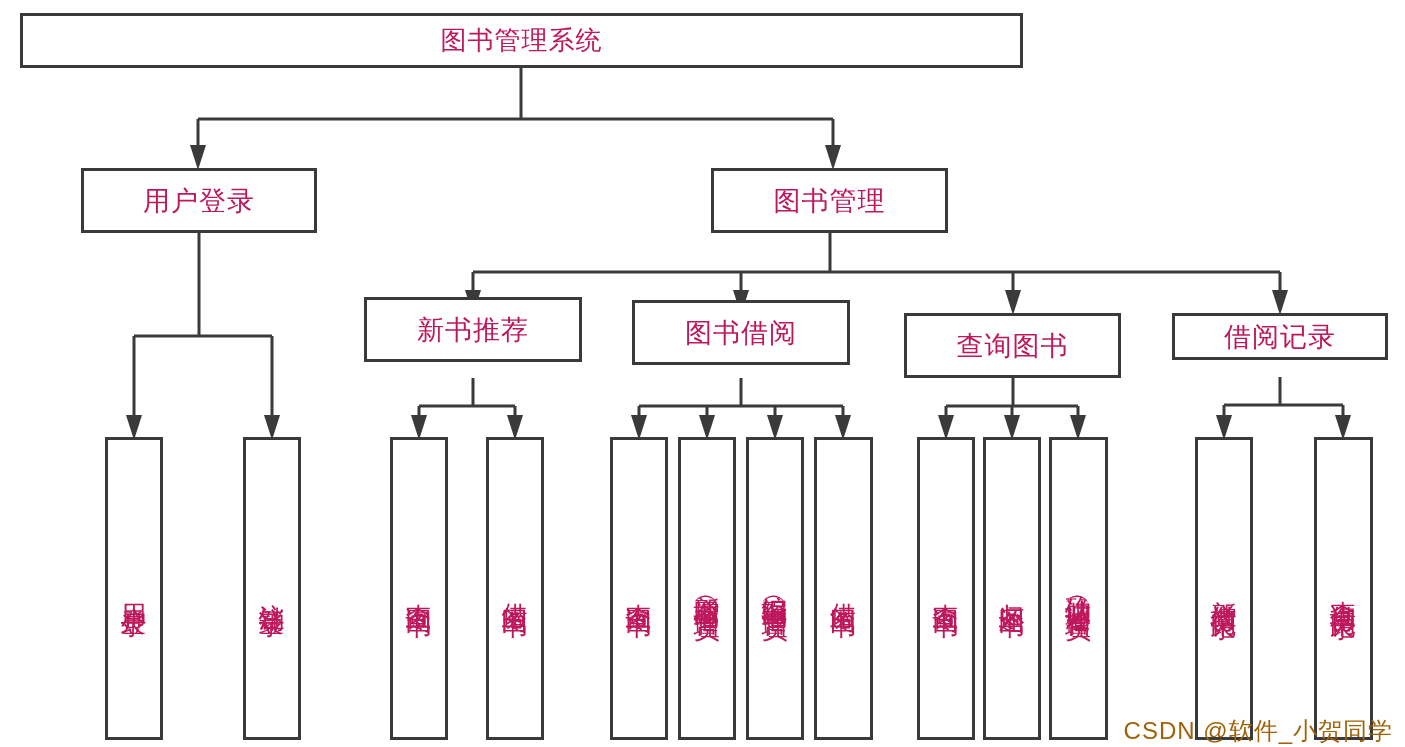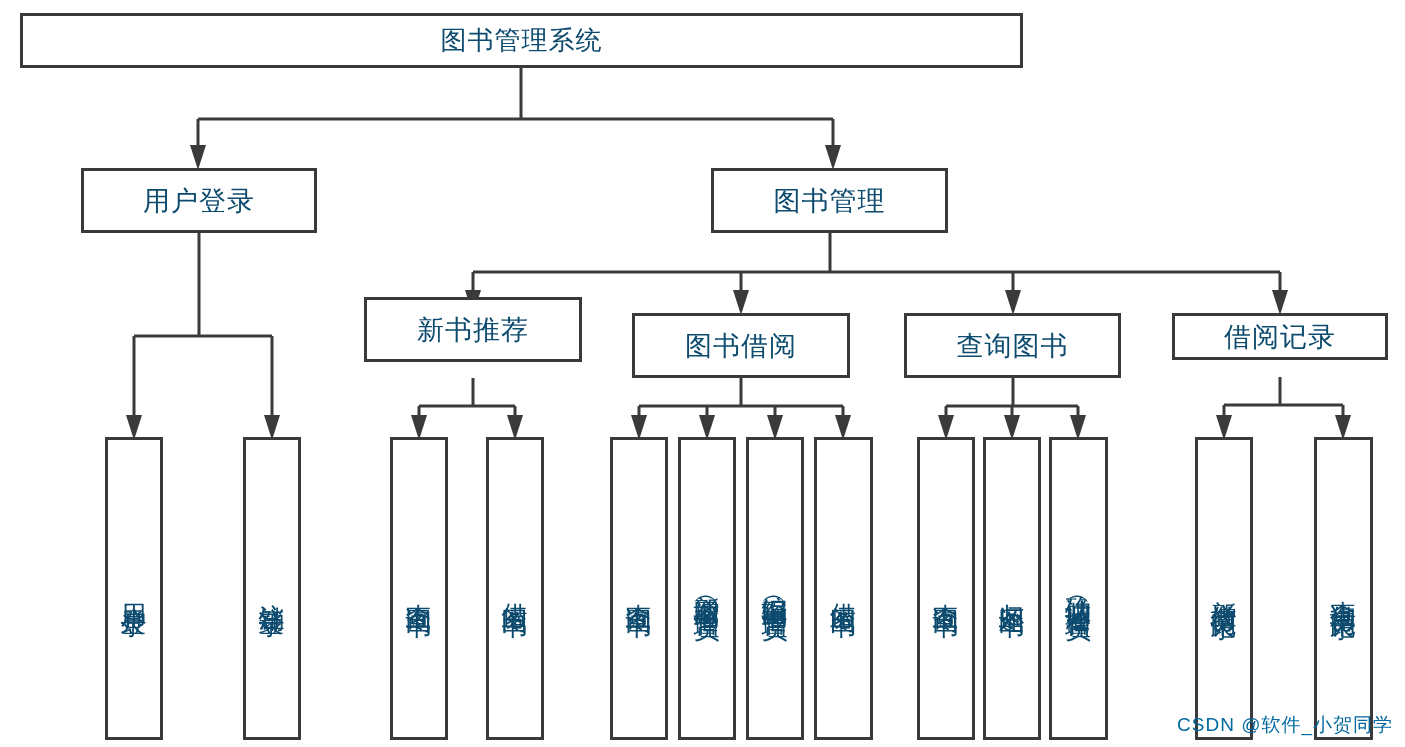--- a/index.html
+++ b/index.html
@@ -19,21 +19,21 @@
     position: absolute;
     left: 0;
     top: 0;
     z-index: 1;
   }
   .node {
     position: absolute;
     box-sizing: border-box;
     background: #ffffff;
     border: 3px solid #3a3a3a;
-    color: #0c4a6e;
+    color: #be185d;
     display: flex;
     align-items: center;
     justify-content: center;
     z-index: 2;
     text-align: center;
   }
   .node.h {
     font-size: 27px;
     letter-spacing: 1px;
     white-space: nowrap;
@@ -44,23 +44,23 @@
   .node.v {
     writing-mode: vertical-rl;
     text-orientation: mixed;
     font-size: 26px;
     letter-spacing: 3px;
     line-height: 1;
   }
   .watermark {
     position: absolute;
     right: 12px;
-    bottom: 9px;
-    font-size: 19px;
-    color: #0369a1;
+    bottom: 0;
+    font-size: 24px;
+    color: #a16207;
     letter-spacing: 1px;
     z-index: 3;
     white-space: nowrap;
   }
 </style>
 </head>
 <body>
 
 <div id="canvas">
 
@@ -103,21 +103,21 @@
         <polygon points="1335,415 1351,415 1343,440" fill="#3a3a3a"></polygon>
       </g>
   </svg>
 
   <div class="node h root" style="left:20px;top:13px;width:1003px;height:55px">图书管理系统</div>
 
   <div class="node h" style="left:81px;top:168px;width:236px;height:65px">用户登录</div>
   <div class="node h" style="left:711px;top:168px;width:237px;height:65px">图书管理</div>
 
   <div class="node h" style="left:364px;top:297px;width:218px;height:65px">新书推荐</div>
-  <div class="node h" style="left:632px;top:313px;width:218px;height:65px">图书借阅</div>
+  <div class="node h" style="left:632px;top:300px;width:218px;height:65px">图书借阅</div>
   <div class="node h" style="left:904px;top:313px;width:217px;height:65px">查询图书</div>
   <div class="node h" style="left:1172px;top:313px;width:216px;height:47px">借阅记录</div>
 
   <div class="node v" style="left:105px;top:437px;width:58px;height:303px">用户登录</div>
   <div class="node v" style="left:243px;top:437px;width:58px;height:303px">注销登录</div>
 
   <div class="node v" style="left:390px;top:437px;width:58px;height:303px">查询图书</div>
   <div class="node v" style="left:486px;top:437px;width:58px;height:303px">借阅图书</div>
 
   <div class="node v" style="left:610px;top:437px;width:58px;height:303px">查询图书</div>

